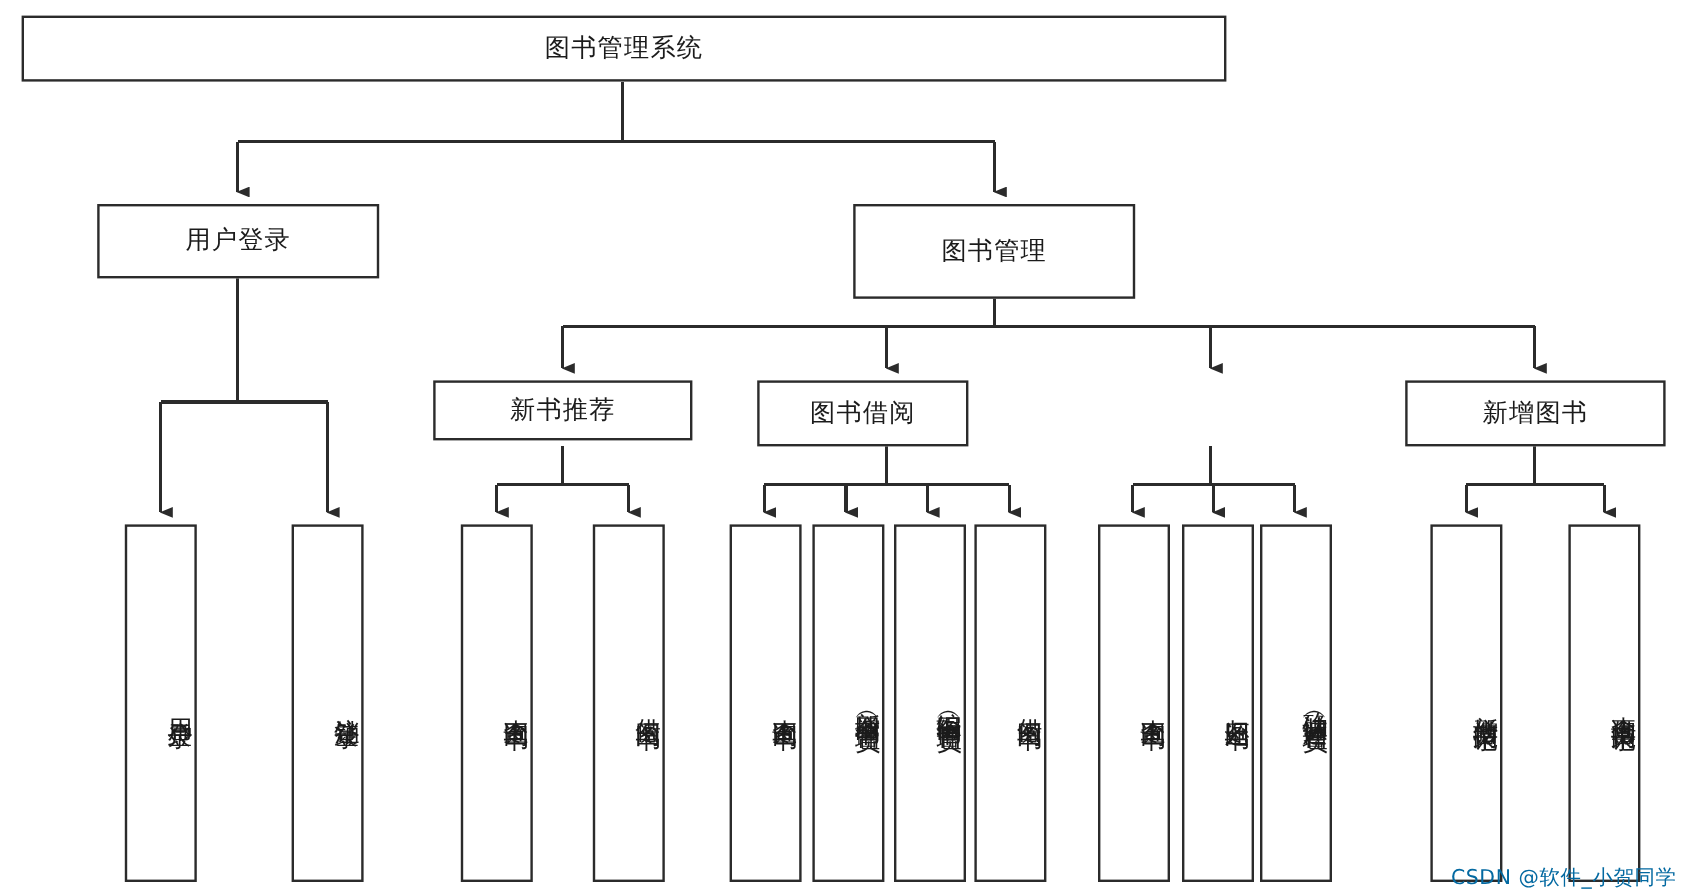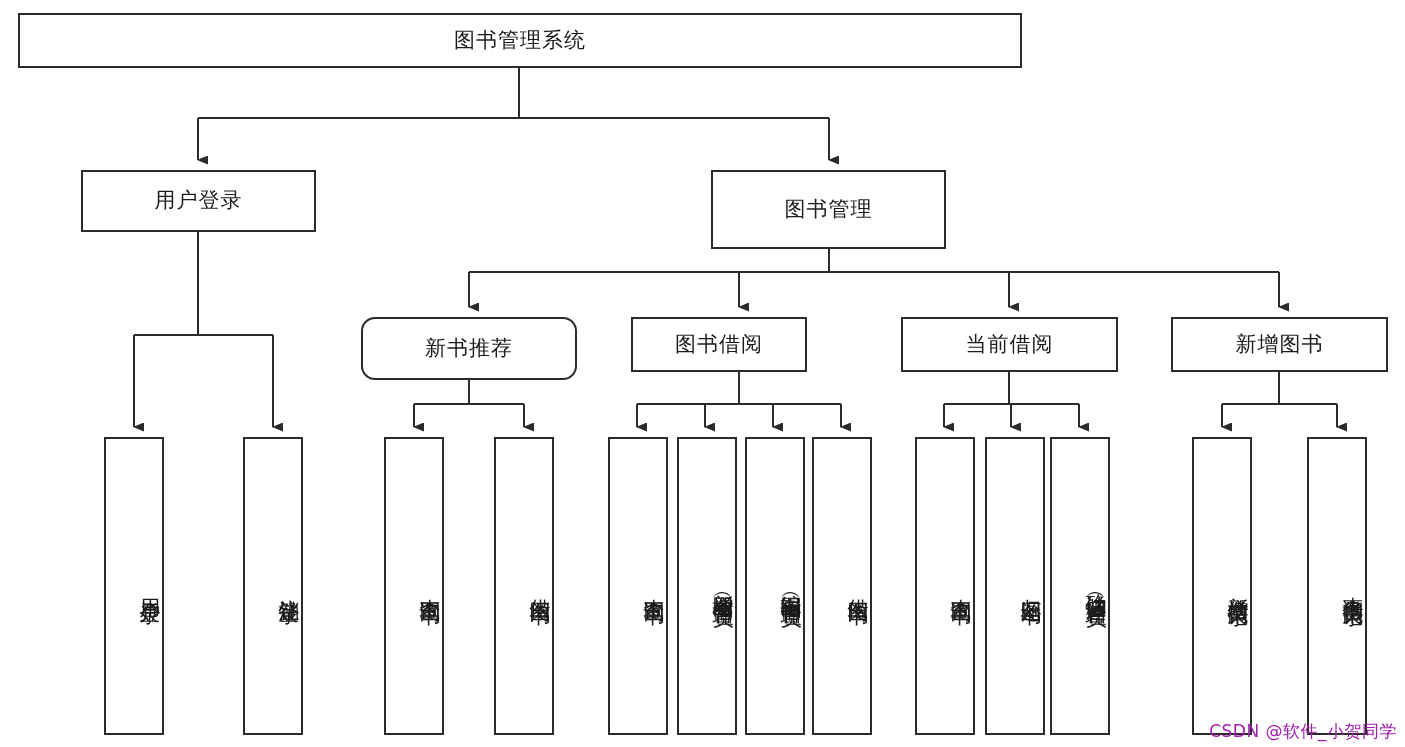--- a/index.html
+++ b/index.html
@@ -58,21 +58,21 @@
     white-space: normal;
   }
   .node-label {
     display: block;
   }
   #watermark {
     position: absolute;
     right: 8px;
     bottom: 4px;
     font-size: 17px;
-    color: #a21caf;
+    color: #0369a1;
     letter-spacing: 0.5px;
     white-space: nowrap;
     pointer-events: none;
   }
 </style>
 </head>
 <body>
 
 <div id="diagram-root">
 
@@ -134,31 +134,28 @@
   </div>
 
   <div class="node horiz" style="left:81px; top:170px; width:235px; height:62px;">
     <span class="node-label">用户登录</span>
   </div>
 
   <div class="node horiz" style="left:711px; top:170px; width:235px; height:79px;">
     <span class="node-label">图书管理</span>
   </div>
 
-  <div class="node horiz" style="left:361px; top:317px; width:216px; height:63px;border-radius:14px;">
+  <div class="node horiz" style="left:361px; top:317px; width:216px; height:50px;">
     <span class="node-label">新书推荐</span>
   </div>
 
   <div class="node horiz" style="left:631px; top:317px; width:176px; height:55px;">
     <span class="node-label">图书借阅</span>
   </div>
 
-  <div class="node horiz" style="left:901px; top:317px; width:217px; height:55px;">
-    <span class="node-label">当前借阅</span>
-  </div>
 
   <div class="node horiz" style="left:1171px; top:317px; width:217px; height:55px;">
     <span class="node-label">新增图书</span>
   </div>
 
   <div class="node vert" style="left:104px; top:437px; width:60px; height:298px;">
     <span class="node-label">用户登录</span>
   </div>
 
   <div class="node vert" style="left:243px; top:437px; width:60px; height:298px;">

